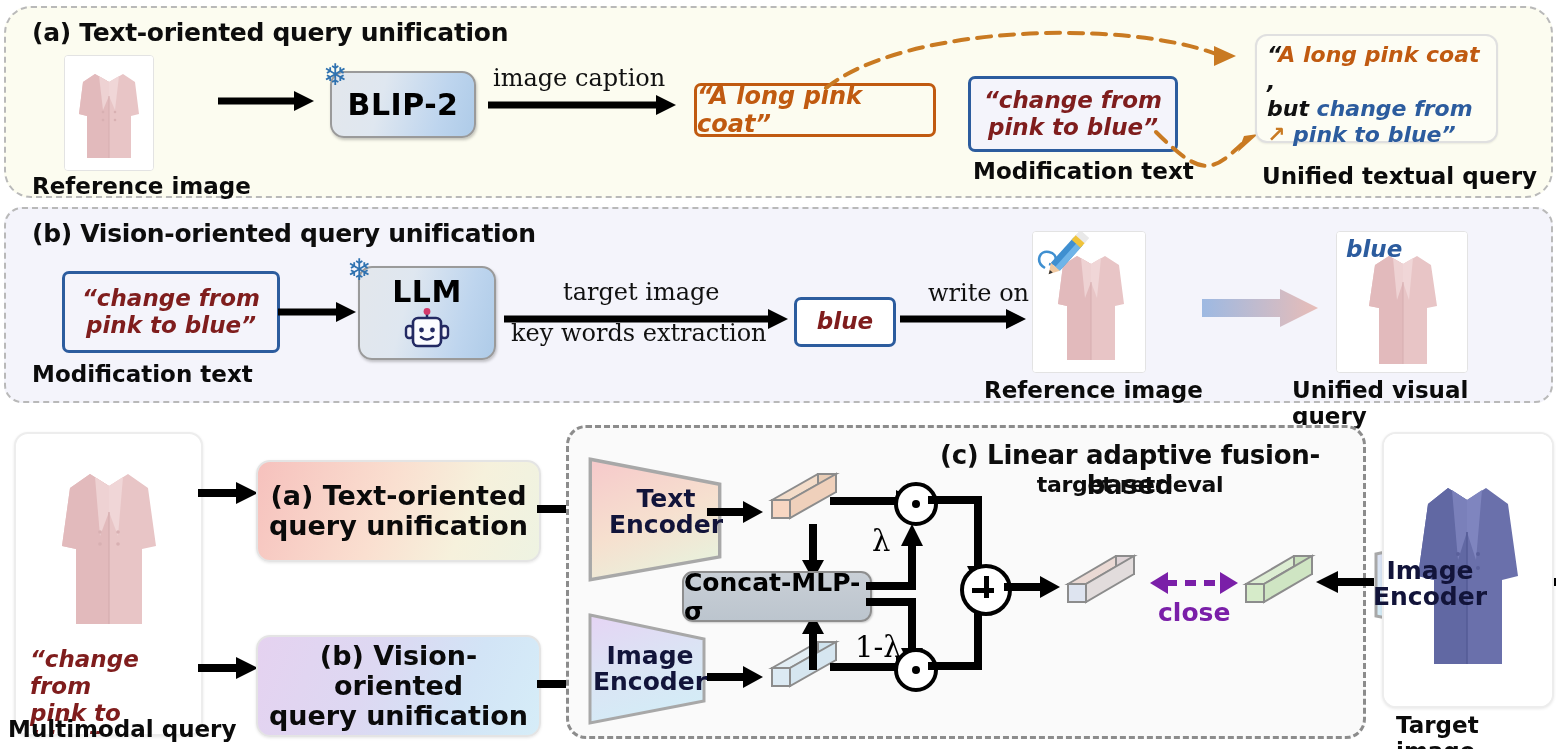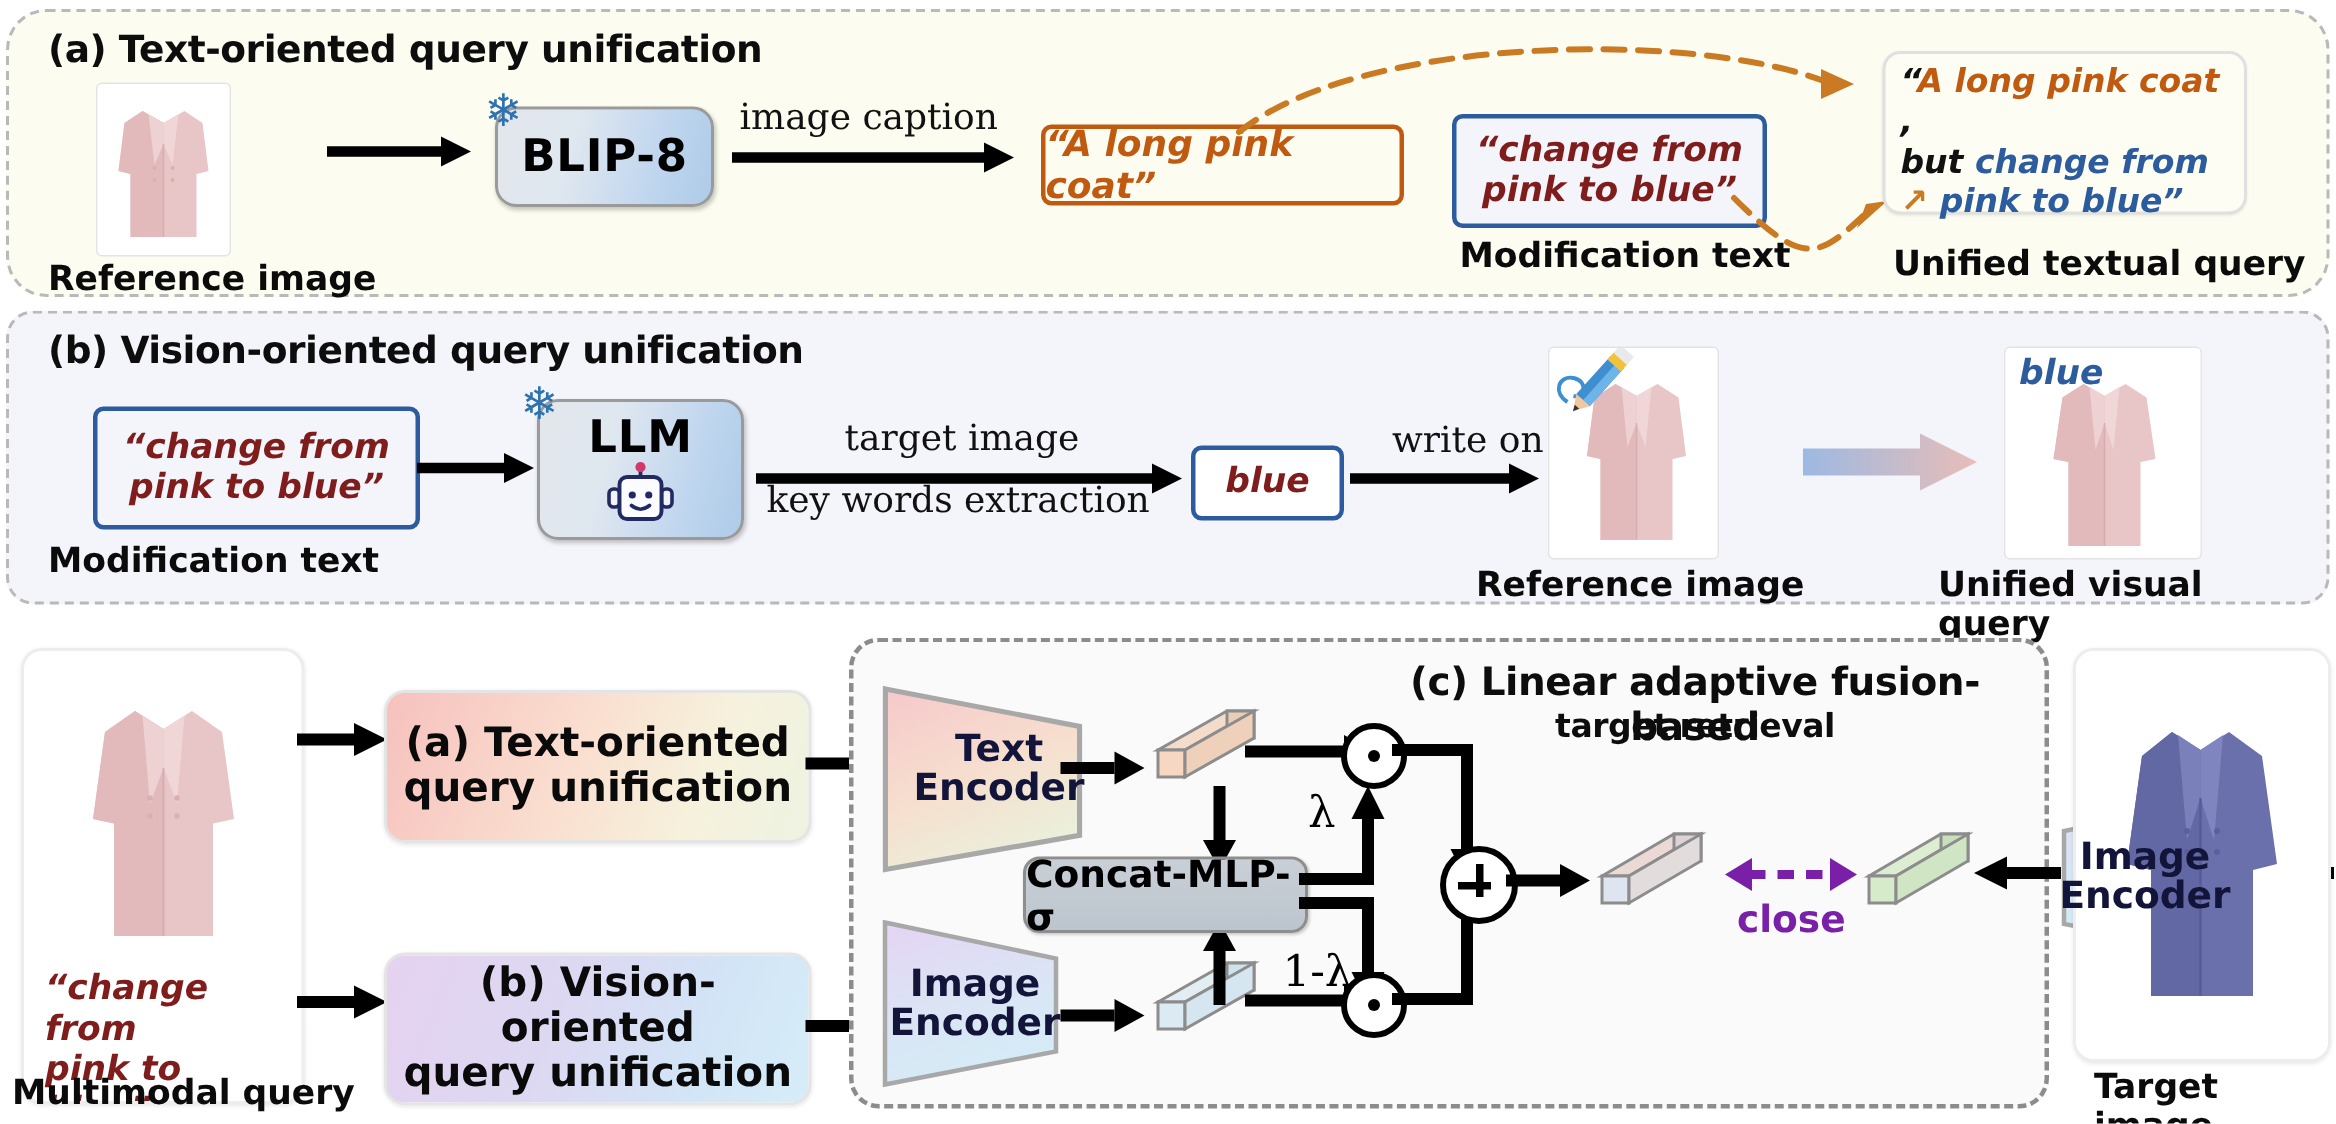--- a/index.html
+++ b/index.html
@@ -89,21 +89,21 @@
     </svg>
   </div>
   <div class="abs caplabel" style="left:26px;top:165px;">Reference image</div>
 
   <svg class="abs" style="left:212px;top:78px;" width="100" height="30">
     <line x1="0" y1="15" x2="76" y2="15" stroke="#000" stroke-width="7"></line>
     <polygon points="76,5 96,15 76,25" fill="#000"></polygon>
   </svg>
 
   <div class="abs modelbox" style="left:324px;top:63px;width:142px;height:63px;">
-    <span class="lbl">BLIP-8</span>
+    <span class="lbl">BLIP-2</span>
   </div>
   <div class="snow" style="left:317px;top:52px;">❄</div>
 
   <div class="abs flowtxt" style="left:487px;top:56px;">image caption</div>
   <svg class="abs" style="left:482px;top:82px;" width="192" height="30">
     <line x1="0" y1="15" x2="168" y2="15" stroke="#000" stroke-width="7"></line>
     <polygon points="168,5 188,15 168,25" fill="#000"></polygon>
   </svg>
 
   <div class="abs obox" style="left:688px;top:75px;width:236px;height:48px;justify-content:flex-end;">

